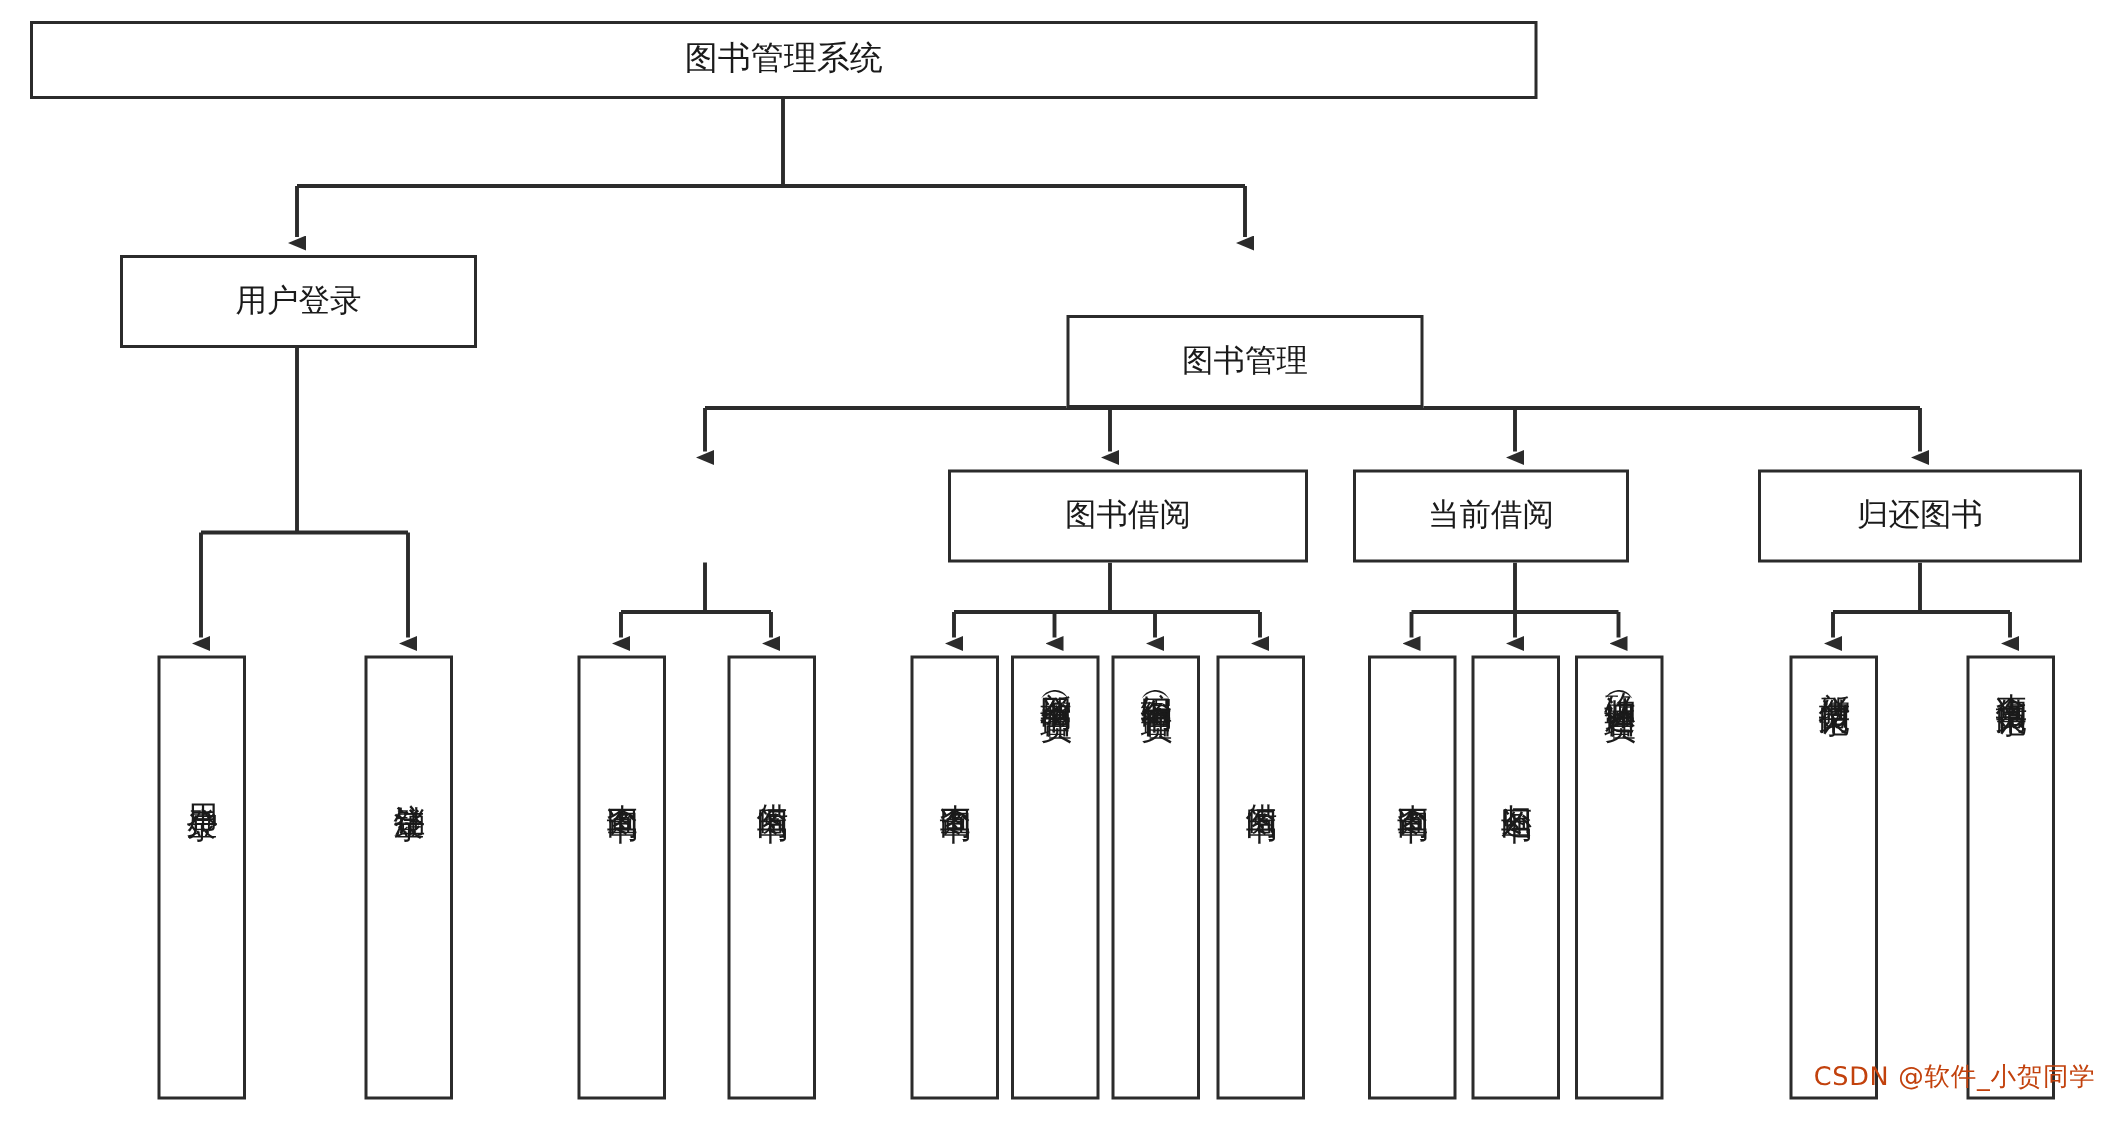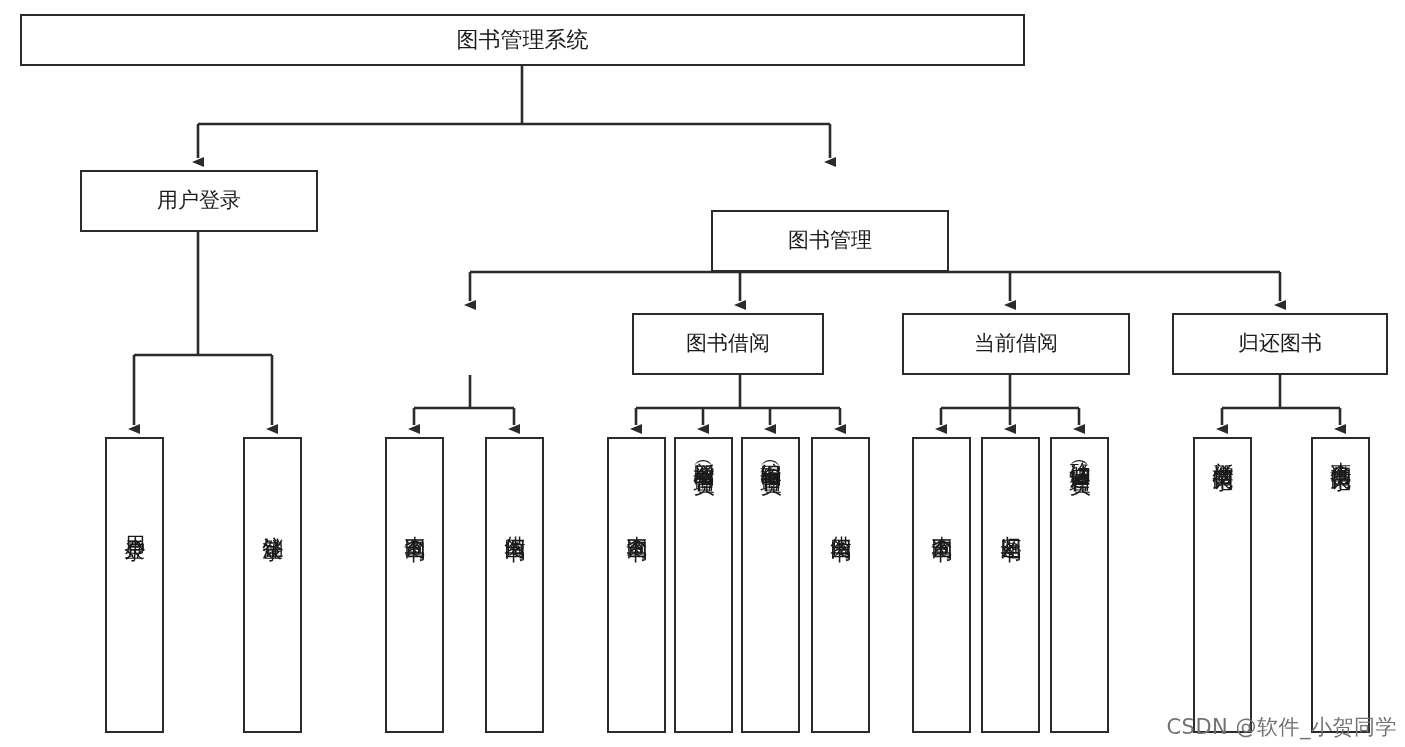--- a/index.html
+++ b/index.html
@@ -62,23 +62,23 @@
   }
   .leaf.mid .node-label {
     margin-top: 78px;
   }
   .leaf.tall .node-label {
     margin-top: 6px;
   }
   .watermark {
     position: absolute;
     right: 8px;
-    bottom: 6px;
-    font-size: 21px;
-    color: #737373;
+    bottom: 18px;
+    font-size: 17px;
+    color: #c2410c;
     letter-spacing: 0.5px;
     z-index: 3;
     white-space: nowrap;
   }
 </style>
 </head>
 <body>
 
 <div id="diagram-root">
 
@@ -136,24 +136,24 @@
     <span class="node-label">图书管理系统</span>
   </div>
 
   <div class="node level1" style="left:80px; top:170px; width:238px; height:62px;">
     <span class="node-label">用户登录</span>
   </div>
   <div class="node level1" style="left:711px; top:170px; width:238px; height:62px;margin-top:40px;">
     <span class="node-label">图书管理</span>
   </div>
 
-  <div class="node level2" style="left:632px; top:313px; width:192px; height:62px;">
+  <div class="node level2" style="left:632px; top:313px; width:240px; height:62px;">
     <span class="node-label">图书借阅</span>
   </div>
-  <div class="node level2" style="left:902px; top:313px; width:228px; height:62px;">
+  <div class="node level2" style="left:902px; top:313px; width:184px; height:62px;">
     <span class="node-label">当前借阅</span>
   </div>
   <div class="node level2" style="left:1172px; top:313px; width:216px; height:62px;">
     <span class="node-label">归还图书</span>
   </div>
 
   <div class="node leaf mid" style="left:105px; top:437px; width:59px; height:296px;">
     <span class="node-label" style="margin-top: 80px;">用户登录</span>
   </div>
   <div class="node leaf mid" style="left:243px; top:437px; width:59px; height:296px;">

